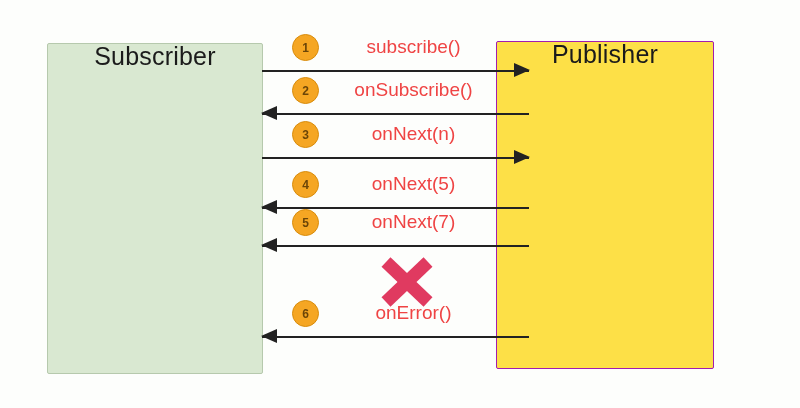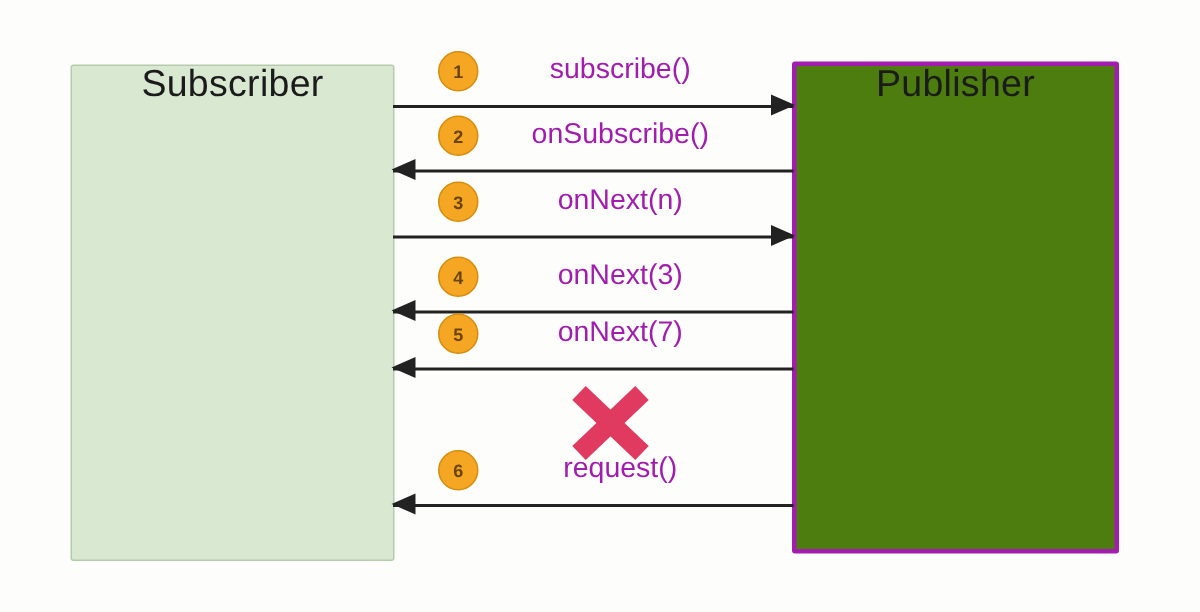--- a/index.html
+++ b/index.html
@@ -37,26 +37,26 @@
   }
   #subscriber-box {
     left: 47px;
     top: 43px;
     width: 216px;
     height: 331px;
     background: #d9e8d1;
     border: 1px solid #b6c9ad;
   }
   #publisher-box {
-    left: 528px;
+    left: 496px;
     top: 41px;
     width: 218px;
     height: 328px;
-    background: #4d7c0f;
-    border: 3px solid #a21caf;
+    background: #fde047;
+    border: 1px solid #a21caf;
   }
 
   
   .message {
     position: absolute;
     left: 262px;
     width: 267px;
     height: 0;
   }
   .msg-line {
@@ -85,21 +85,21 @@
     border-bottom: 7.5px solid transparent;
     border-right: 16px solid #222222;
   }
   .msg-label {
     position: absolute;
     left: 0;
     width: 100%;
     top: -33px;
     text-align: center;
     font-size: 19px;
-    color: #a21caf;
+    color: #ef4444;
     white-space: nowrap;
     line-height: 1;
     padding-left: 36px;
     box-sizing: border-box;
   }
 
   
   .step-badge {
     position: absolute;
     left: 30px;
@@ -159,33 +159,33 @@
       </div>
       <div class="message to-right" style="top: 157px;">
         <div class="msg-line"></div>
         <div class="arrow-head"></div>
         <div class="msg-label">onNext(n)</div>
         <div class="step-badge">3</div>
       </div>
       <div class="message to-left" style="top: 207px;">
         <div class="msg-line"></div>
         <div class="arrow-head"></div>
-        <div class="msg-label">onNext(3)</div>
+        <div class="msg-label">onNext(5)</div>
         <div class="step-badge">4</div>
       </div>
       <div class="message to-left" style="top: 245px;">
         <div class="msg-line"></div>
         <div class="arrow-head"></div>
         <div class="msg-label">onNext(7)</div>
         <div class="step-badge">5</div>
       </div>
       <div class="message to-left" style="top: 336px;">
         <div class="msg-line"></div>
         <div class="arrow-head"></div>
-        <div class="msg-label">request()</div>
+        <div class="msg-label">onError()</div>
         <div class="step-badge">6</div>
       </div>
     </div>
 
   <div id="error-cross">
     <svg width="58" height="52" viewBox="0 0 58 52" aria-hidden="true">
       <g stroke="#e03a60" stroke-width="13" stroke-linecap="butt">
         <line x1="8" y1="6" x2="50" y2="46"></line>
         <line x1="50" y1="6" x2="8" y2="46"></line>
       </g>

